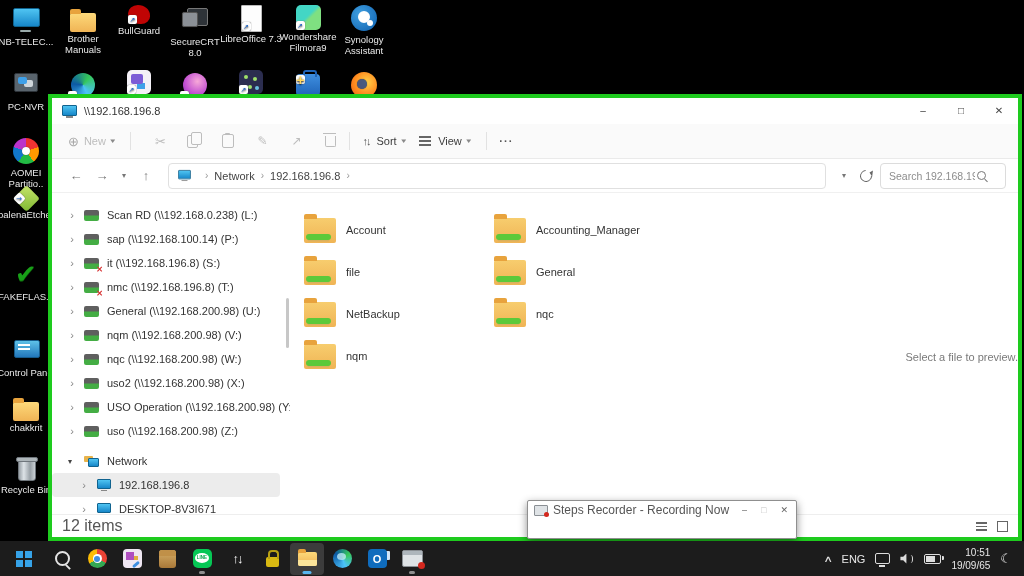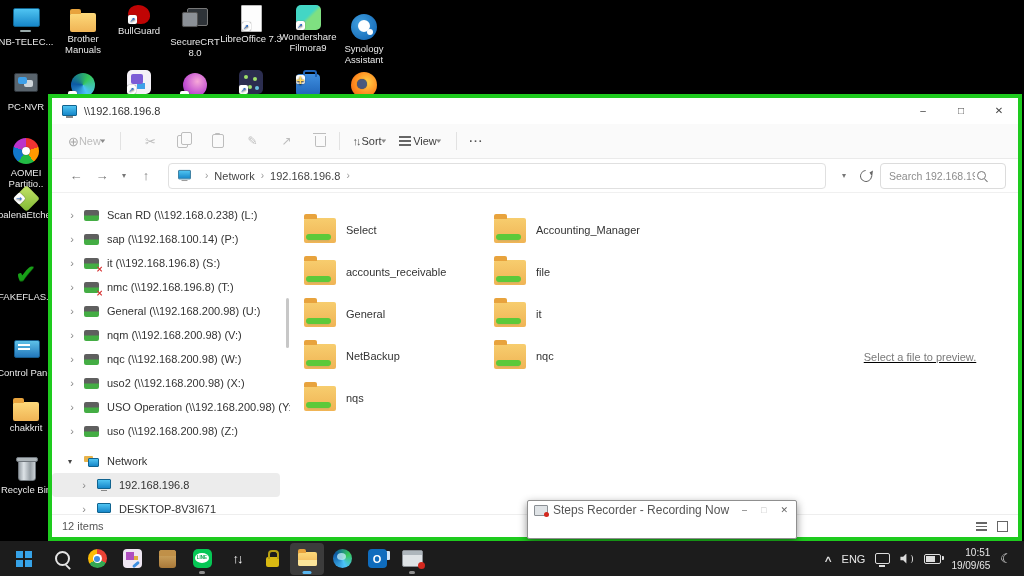--- a/index.html
+++ b/index.html
@@ -58,21 +58,21 @@
   #win{position:absolute;left:48px;top:94px;width:974px;height:447px;box-sizing:border-box;
        border:4px solid var(--green,#1ecb1e);background:#fff;z-index:10;display:flex;flex-direction:column;}
   .titlebar{height:26px;display:flex;align-items:center;padding-left:10px;background:#fff;flex:none;}
   .mon-t{width:15px;height:13px;position:relative;margin-right:7px;}
   .mon-t::before{content:"";position:absolute;top:0;left:0;width:13px;height:9px;background:linear-gradient(#4fc4f2,#1787c9);border:1px solid #10638f;border-radius:1px;}
   .mon-t::after{content:"";position:absolute;bottom:0;left:4px;width:7px;height:1.5px;background:#888;}
   .title-text{font-size:11px;color:#333;}
   .wctl{margin-left:auto;display:flex;height:100%;}
   .wctl span{width:38px;text-align:center;line-height:26px;font-size:10px;color:#444;}
   .toolbar{height:34px;flex:none;background:#fafafa;border-bottom:1px solid #eaeaea;display:flex;align-items:center;padding-left:16px;gap:0;font-size:11px;color:#3d3d3d;}
-  .tgrp{display:flex;align-items:center;margin-right:14px;}
+  .tgrp{display:flex;align-items:center;gap:5px;margin-right:14px;}
   .tsep{width:1px;height:18px;background:#e2e2e2;margin:0 12px 0 2px;}
   .dis{color:#bdbdbd;}
   .chev{font-size:7px;color:#8a8a8a;transform:scaleX(1.4);}
   .g-plus::before{content:"\2295";font-size:13px;color:#a8a8a8;}
   .g-cut::before{content:"\2702";font-size:13px;color:#bdbdbd;}
   .ic-copy{width:9px;height:11px;border:1.2px solid #bdbdbd;border-radius:2px;position:relative;margin-right:3px;}
   .ic-copy::before{content:"";position:absolute;top:-4px;left:3px;width:9px;height:11px;border:1.2px solid #bdbdbd;border-radius:2px;background:#fafafa;}
   .ic-paste{width:10px;height:12px;border:1.2px solid #bdbdbd;border-radius:2px;position:relative;}
   .ic-paste::before{content:"";position:absolute;top:-2.5px;left:2px;width:5px;height:2.5px;background:#bdbdbd;border-radius:1px;}
   .g-ren::before{content:"\270E";font-size:12px;color:#bdbdbd;}
@@ -116,24 +116,24 @@
   .sscroll{position:absolute;right:1px;top:105px;width:3px;height:50px;border-radius:2px;background:#c7c7c7;}
 
   .main{flex:1;min-width:0;}
   .fgrid{display:grid;grid-template-columns:190px 190px;grid-auto-rows:42px;padding:16px 0 0 14px;}
   .ftile{display:flex;align-items:center;gap:10px;}
   .fold{width:32px;height:25px;position:relative;background:linear-gradient(#f7cd6e,#f0b455);border-radius:2px;flex:none;}
   .fold::before{content:"";position:absolute;top:-4px;left:0;width:13px;height:5px;background:#e8a33d;border-radius:2px 2px 0 0;}
   .fold::after{content:"";position:absolute;left:2px;right:5px;bottom:3px;height:6px;background:#5cc93a;border-radius:3px;box-shadow:0 3px 0 -1.5px #d9b05e;}
   .flabel{font-size:11px;color:#333;}
 
-  .preview{width:196px;flex:none;display:flex;justify-content:center;text-decoration:underline;}
+  .preview{width:196px;flex:none;display:flex;justify-content:flex-end;}
   .pvtext{margin-top:158px;font-size:11px;color:#7a7a7a;}
 
-  .statusbar{height:22px;flex:none;border-top:1px solid #eee;display:flex;align-items:center;font-size:11px;color:#555;padding-left:10px;}
+  .statusbar{height:22px;flex:none;border-top:1px solid #eee;display:flex;align-items:center;font-size:16px;color:#555;padding-left:10px;}
   .stright{margin-left:auto;display:flex;align-items:center;gap:10px;padding-right:10px;}
   .v-lines{width:11px;height:9px;background:repeating-linear-gradient(#666 0 1.5px,transparent 1.5px 3.6px);}
   .v-sq{width:9px;height:9px;border:1.3px solid #666;}
 
   
   #srec{position:absolute;left:527px;top:500px;width:268px;height:37px;background:#fff;border:1px solid #8f8f8f;
         border-radius:2px;box-shadow:0 3px 8px rgba(0,0,0,.45);z-index:30;display:flex;flex-direction:column;}
   .sr-t{height:18px;display:flex;align-items:center;padding:0 6px;gap:5px;}
   .sr-ico{width:12px;height:9px;background:#dfe3e6;border:1px solid #8a8f94;border-radius:1px;position:relative;flex:none;}
   .sr-ico::after{content:"";position:absolute;right:-2px;bottom:-2px;width:5px;height:5px;border-radius:50%;background:#d3281e;}
@@ -227,21 +227,21 @@
         <div class="dlabel">SecureCRT 8.0</div>
       </div>
       <div class="dicon" style="left: 219px; top: 5px;">
         <div class="ic k-doc sc"></div>
         <div class="dlabel">LibreOffice 7.3</div>
       </div>
       <div class="dicon" style="left: 276px; top: 5px;">
         <div class="ic k-film sc"></div>
         <div class="dlabel">Wondershare Filmora9</div>
       </div>
-      <div class="dicon" style="left: 332px; top: 12px; text-align: center;">
+      <div class="dicon" style="left: 332px; top: 3px; text-align: center;">
         <div class="ic k-syno sc"></div>
         <div class="dlabel">Synology Assistant</div>
       </div>
       <div class="dicon" style="left: -6px; top: 70px;">
         <div class="ic k-pcnvr sc"></div>
         <div class="dlabel">PC-NVR</div>
       </div>
       <div class="dicon" style="left: 51px; top: 70px;">
         <div class="ic k-edge sc"></div>
         <div class="dlabel"></div>
@@ -433,53 +433,45 @@
               <span class="mon-s"></span>
               <span>DESKTOP-8V3I671</span>
             </div>
           </div>
         <div class="sscroll"></div>
       </div>
       <div class="main">
         <div class="fgrid" id="folder-grid">
             <div class="ftile">
               <span class="fold"></span>
-              <span class="flabel">Select</span>
+              <span class="flabel">Account</span>
             </div>
             <div class="ftile">
               <span class="fold"></span>
               <span class="flabel">Accounting_Manager</span>
             </div>
             <div class="ftile">
               <span class="fold"></span>
-              <span class="flabel">accounts_receivable</span>
-            </div>
-            <div class="ftile">
-              <span class="fold"></span>
               <span class="flabel">file</span>
             </div>
             <div class="ftile">
               <span class="fold"></span>
               <span class="flabel">General</span>
             </div>
             <div class="ftile">
               <span class="fold"></span>
-              <span class="flabel">it</span>
-            </div>
-            <div class="ftile">
-              <span class="fold"></span>
               <span class="flabel">NetBackup</span>
             </div>
             <div class="ftile">
               <span class="fold"></span>
               <span class="flabel">nqc</span>
             </div>
             <div class="ftile">
               <span class="fold"></span>
-              <span class="flabel">nqs</span>
+              <span class="flabel">nqm</span>
             </div>
           </div>
       </div>
       <div class="preview">
         <div class="pvtext">Select a file to preview.</div>
       </div>
     </div>
 
     <div class="statusbar">
       <span>12 items</span>

